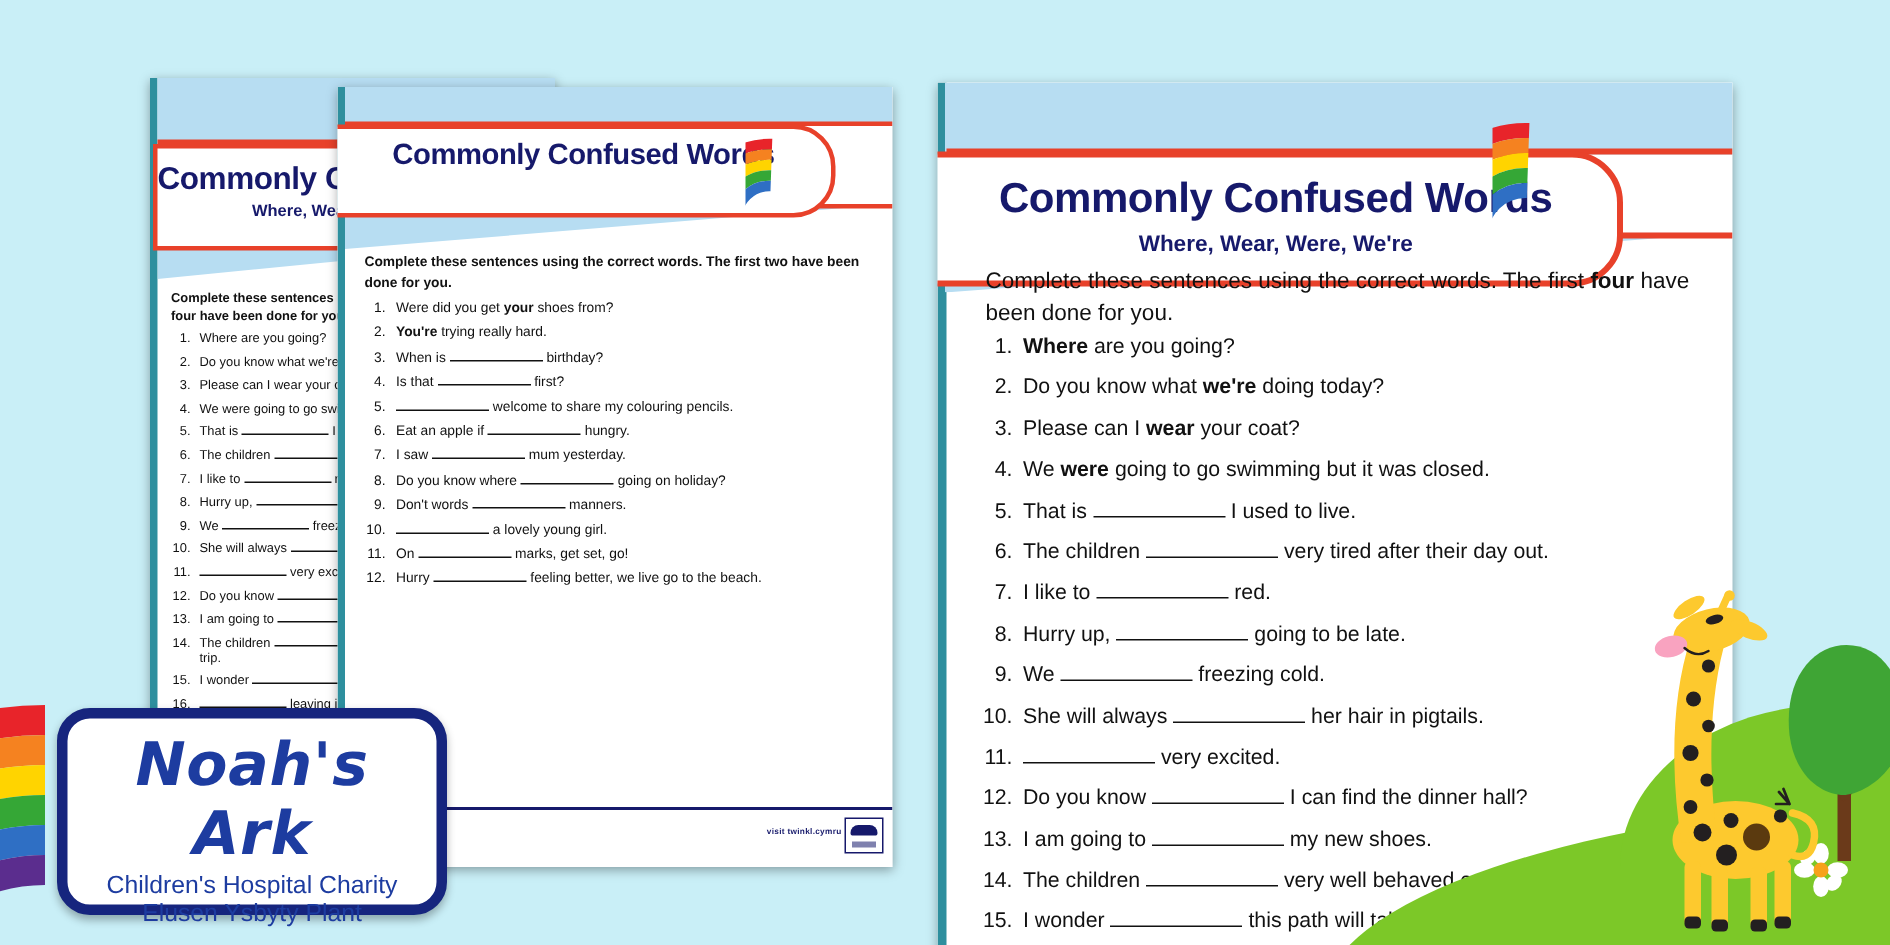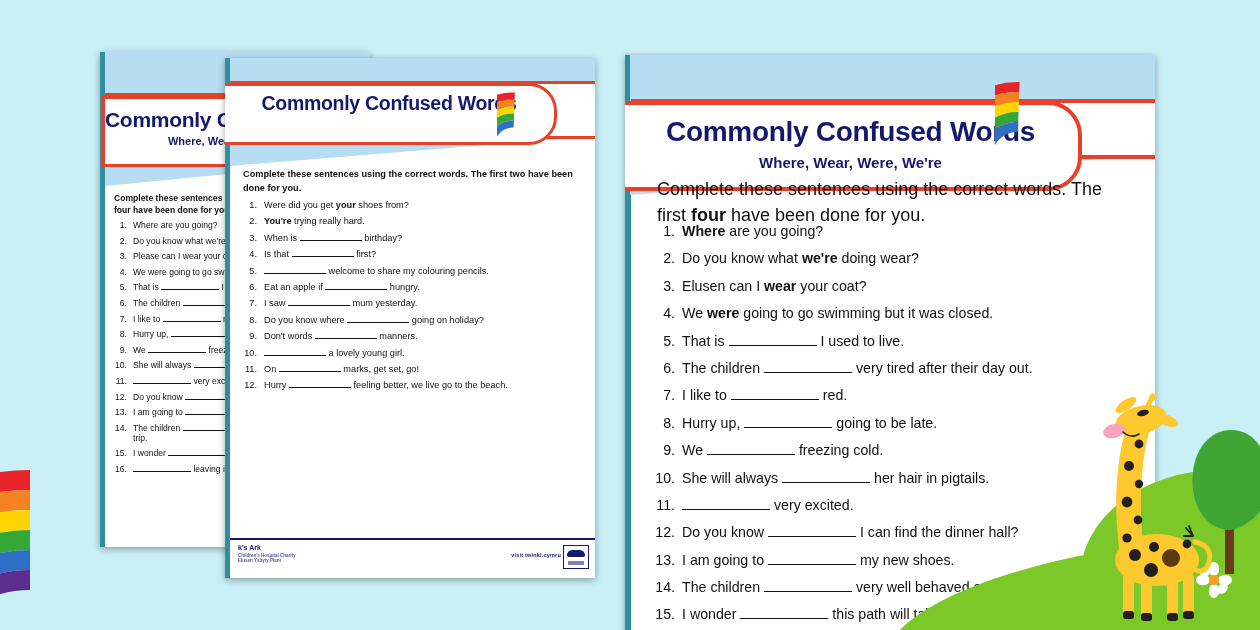--- a/index.html
+++ b/index.html
@@ -290,36 +290,36 @@
     <svg style="position:absolute;left:370px;top:2px;width:110px;height:104px;" viewBox="0 0 110 104">
       <g id="front-rb">
           <path d="M-48 100.00000000000001 A 70 70 0 0 1 24.442964769175028 30.0426421086633" stroke="#e8242a" stroke-width="10" fill="none"></path>
           <path d="M-38 100.00000000000001 A 60 60 0 0 1 24.093969802150024 40.03655037885425" stroke="#f58220" stroke-width="10" fill="none"></path>
           <path d="M-28 100 A 50 50 0 0 1 23.74497483512502 50.030458649045215" stroke="#ffd400" stroke-width="10" fill="none"></path>
           <path d="M-18 100 A 40 40 0 0 1 23.395979868100017 60.02436691923617" stroke="#35a736" stroke-width="10" fill="none"></path>
           <path d="M-8 100 A 30 30 0 0 1 23.04698490107501 70.01827518942713" stroke="#2f6fc4" stroke-width="10" fill="none"></path>
         </g>
     </svg>
 
-    <div class="intro" style="position:absolute;left:32px;top:122px;width:478px;font-size:18px;line-height:1.42;">
+    <div class="intro" style="position:absolute;left:32px;top:122px;width:478px;font-size:15px;line-height:1.42;">
       <span>Complete these sentences using the correct words. The first </span><b>four</b><span> have been done for you.</span>
     </div>
 
     <ol class="qlist" id="front-list" style="position:absolute;left:28px;top:168px;width:500px;font-size:14.2px;">
         <li style="margin: 0px 0px 11.4px; padding-left: 29px;">
           <span class="num" style="left:0;width:22px;">1.</span>
           <span class="txt"><b>Where</b><span> are you going?</span></span>
         </li>
         <li style="margin: 0px 0px 11.4px; padding-left: 29px;">
           <span class="num" style="left:0;width:22px;">2.</span>
-          <span class="txt"><span>Do you know what </span><b>we're</b><span> doing wear?</span></span>
+          <span class="txt"><span>Do you know what </span><b>we're</b><span> doing today?</span></span>
         </li>
         <li style="margin: 0px 0px 11.4px; padding-left: 29px;">
           <span class="num" style="left:0;width:22px;">3.</span>
-          <span class="txt"><span>Elusen can I </span><b>wear</b><span> your coat?</span></span>
+          <span class="txt"><span>Please can I </span><b>wear</b><span> your coat?</span></span>
         </li>
         <li style="margin: 0px 0px 11.4px; padding-left: 29px;">
           <span class="num" style="left:0;width:22px;">4.</span>
           <span class="txt"><span>We </span><b>were</b><span> going to go swimming but it was closed.</span></span>
         </li>
         <li style="margin: 0px 0px 11.4px; padding-left: 29px;">
           <span class="num" style="left:0;width:22px;">5.</span>
           <span class="txt"><span>That is </span><span class="blank" style="width:88px;"></span><span> I used to live.</span></span>
         </li>
         <li style="margin: 0px 0px 11.4px; padding-left: 29px;">
@@ -369,20 +369,25 @@
     <g id="left-rb">
         <path d="M-10 300 A 220 220 0 0 1 209.99999999999997 80" stroke="#e8242a" stroke-width="20" fill="none"></path>
         <path d="M10 300 A 200 200 0 0 1 209.99999999999997 100" stroke="#f58220" stroke-width="20" fill="none"></path>
         <path d="M30 300 A 180 180 0 0 1 209.99999999999997 120" stroke="#ffd400" stroke-width="20" fill="none"></path>
         <path d="M50 300 A 160 160 0 0 1 209.99999999999997 140" stroke="#35a736" stroke-width="20" fill="none"></path>
         <path d="M70 300 A 140 140 0 0 1 209.99999999999997 160" stroke="#2f6fc4" stroke-width="20" fill="none"></path>
         <path d="M90 300 A 120 120 0 0 1 209.99999999999997 180" stroke="#5b2d8e" stroke-width="20" fill="none"></path>
       </g>
   </svg>
 
+  <div class="logo">
+    <div class="l1">Noah's Ark</div>
+    <div class="l2">Children's Hospital Charity</div>
+    <div class="l3">Elusen Ysbyty Plant</div>
+  </div>
 
   <svg class="giraffe" viewBox="0 0 120 230">
 
     <ellipse cx="62" cy="168" rx="42" ry="26" fill="#fdc92e"></ellipse>
 
     <rect x="28" y="182" width="11" height="44" rx="4" fill="#fdc92e"></rect>
     <rect x="46" y="186" width="11" height="42" rx="4" fill="#fdc92e"></rect>
     <rect x="72" y="186" width="11" height="42" rx="4" fill="#fdc92e"></rect>
     <rect x="88" y="182" width="11" height="44" rx="4" fill="#fdc92e"></rect>
     <rect x="28" y="219" width="11" height="8" rx="3" fill="#231f20"></rect>

